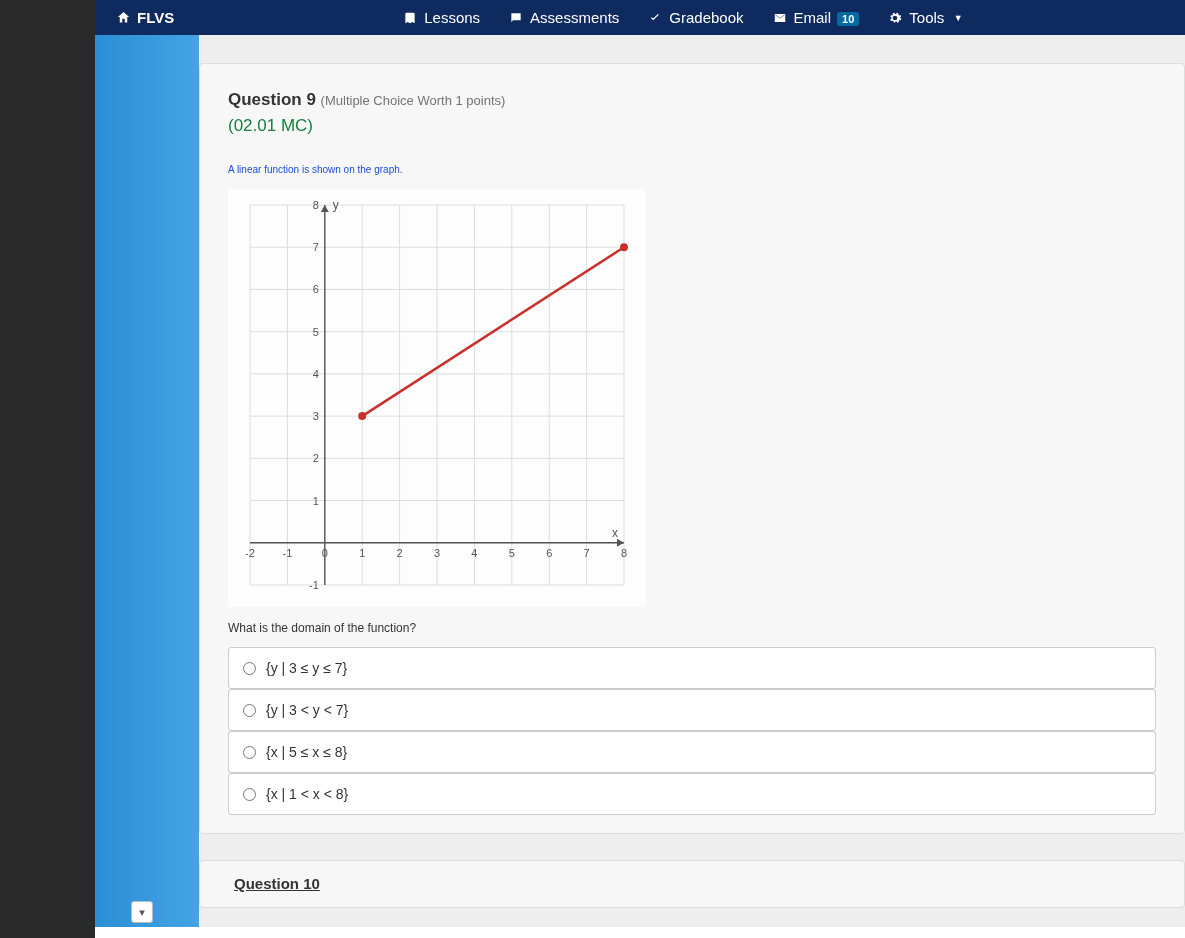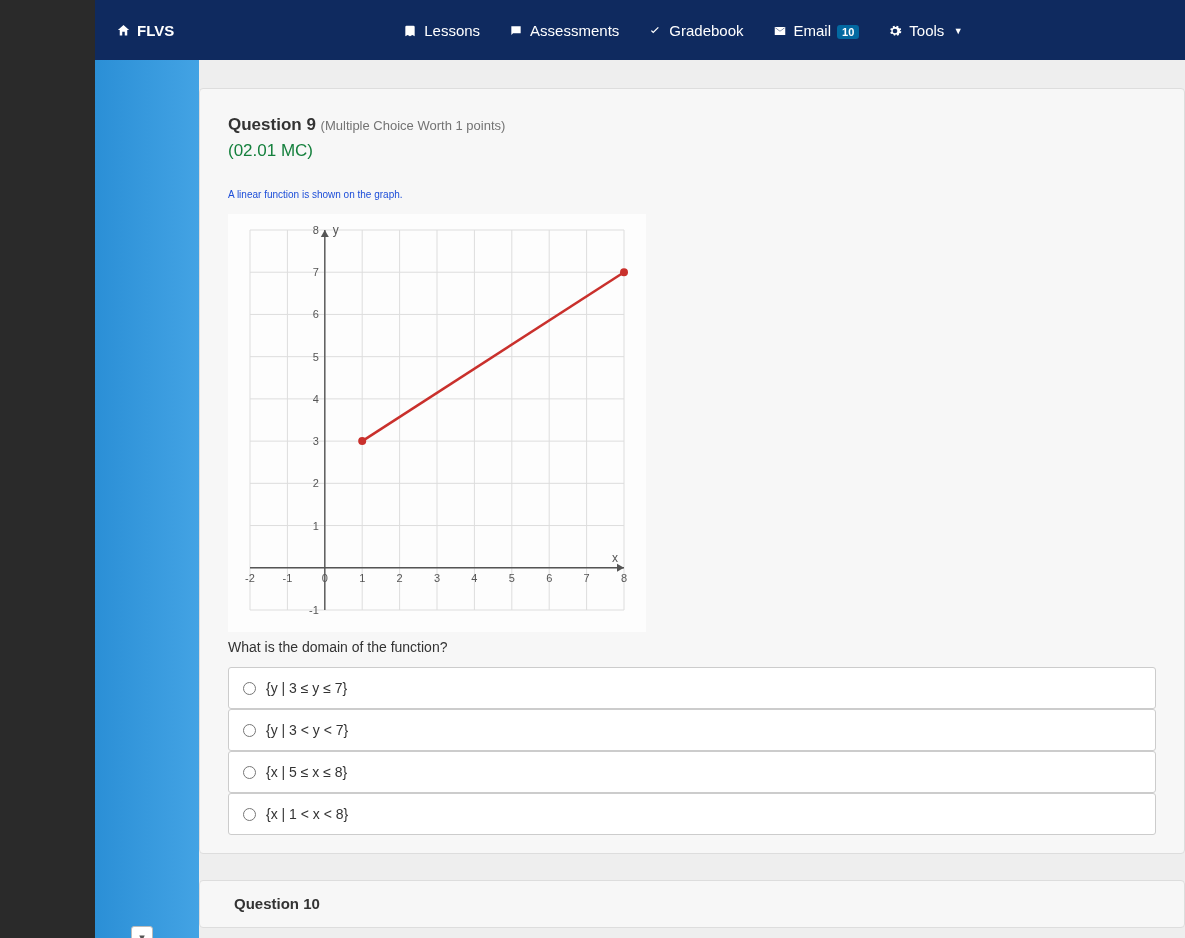--- a/index.html
+++ b/index.html
@@ -18,21 +18,21 @@
   padding: 0 0 0 95px;
 }
 .screen {
   position: relative;
   width: 100%;
   height: 100%;
   background: #fff;
 }
 .topnav {
   background: #0f2a5f;
-  height: 60px;
+  height: 35px;
   display: flex;
   align-items: center;
   color: #fff;
   font-size: 15px;
   gap: 28px;
   padding: 0 20px 0 20px;
 }
 .topnav .brand {
   display: flex;
   align-items: center;
@@ -101,21 +101,21 @@
 }
 .q-header {
   font-size: 15px;
   color: #333;
   margin-bottom: 6px;
 }
 .q-header .num { font-weight: bold; font-size: 17px; }
 .q-header .meta { font-size: 13px; color: #737373; }
 .q-code { font-size: 17px; color: #15803d; margin-bottom: 28px; }
 .q-prompt { font-size: 10px; color: #1d4ed8; margin-bottom: 14px; }
-.q-sub { font-size: 14px; color: #333; margin: 3px 0 12px 0; }
+.q-sub { font-size: 12px; color: #333; margin: 10px 0 12px 0; }
 
 .chart-wrap {
   background: #fdfdfd;
   display: inline-block;
   padding: 4px;
 }
 svg.chart { display: block; }
 
 .options { display: flex; flex-direction: column; gap: 0; }
 .option {
@@ -135,20 +135,21 @@
   border: 1.5px solid #777;
   border-radius: 50%;
   display: inline-block;
   flex-shrink: 0;
 }
 .next-peek {
   font-size: 15px;
   font-weight: bold;
   color: #333;
   padding-left: 6px;
+  text-decoration: underline;
 }
 </style>
 </head>
 <body>
 
 <div class="outer-frame">
 <div class="screen">
 
   <div class="topnav">
     <div class="brand">

